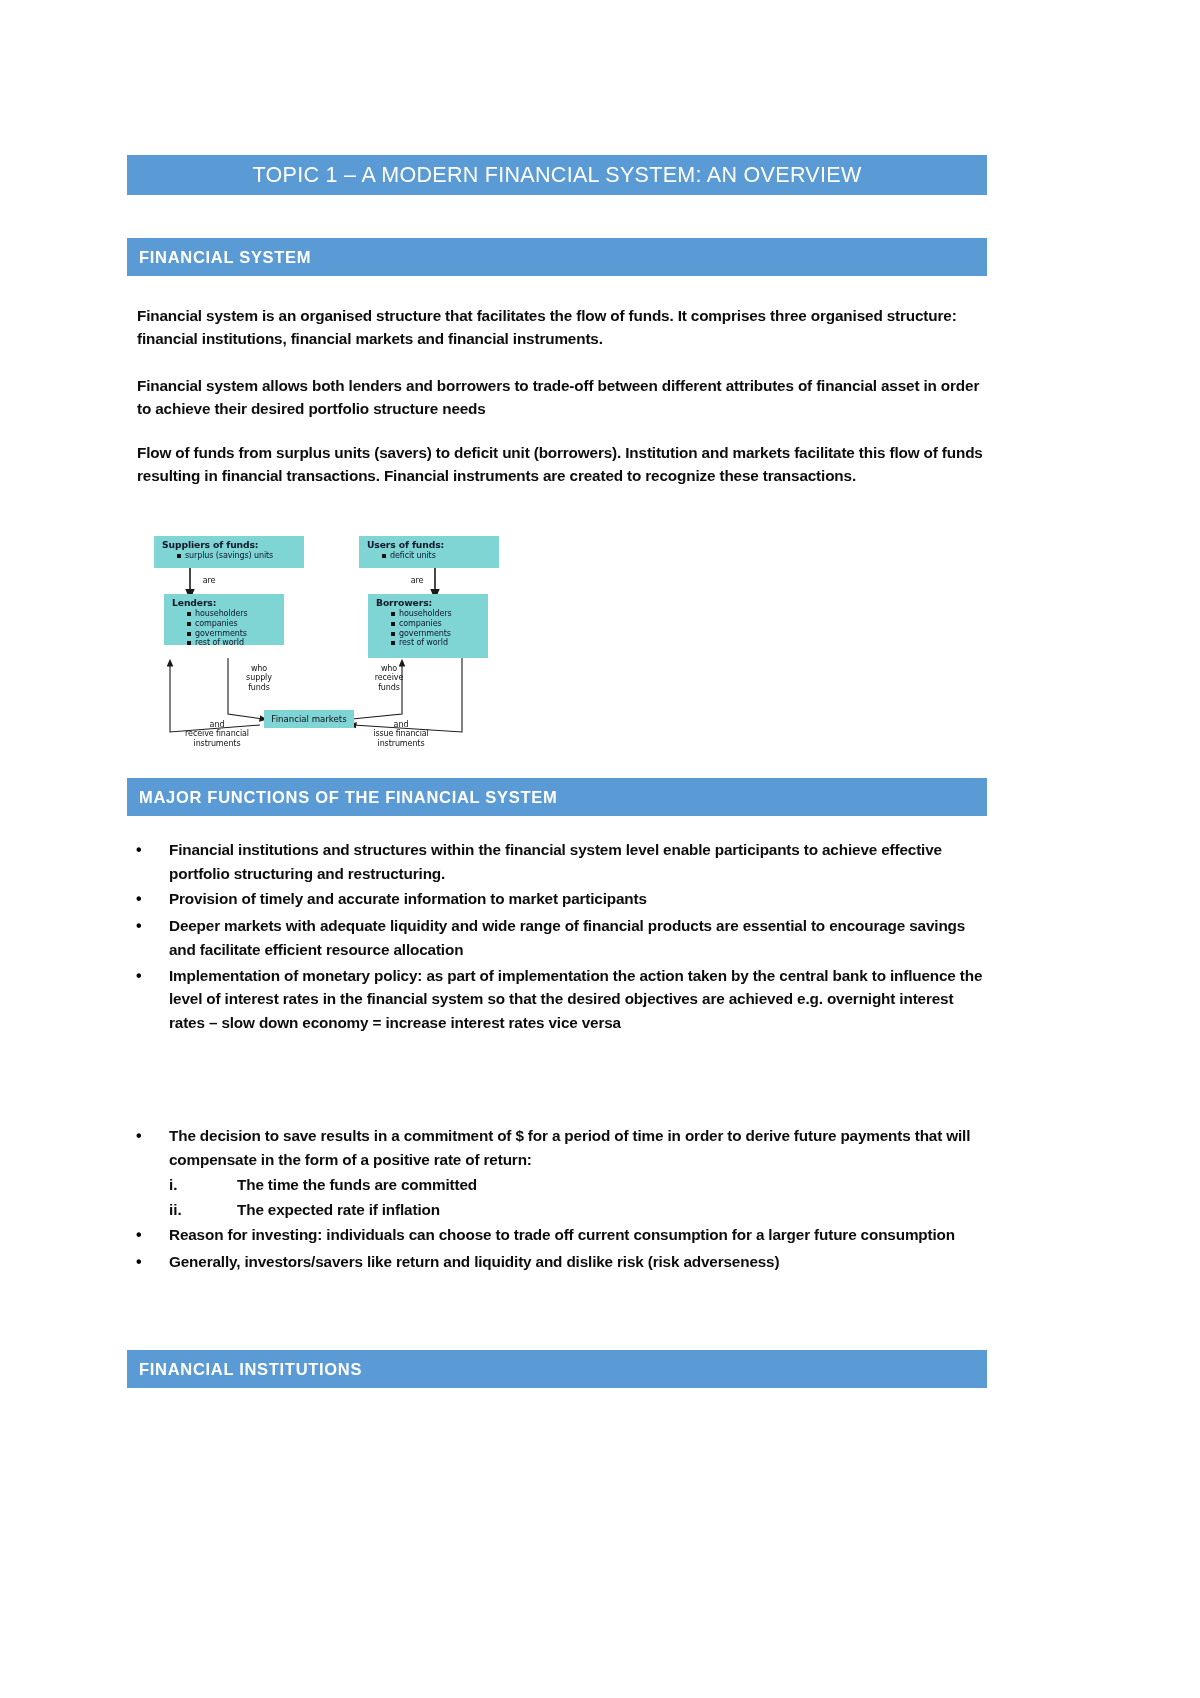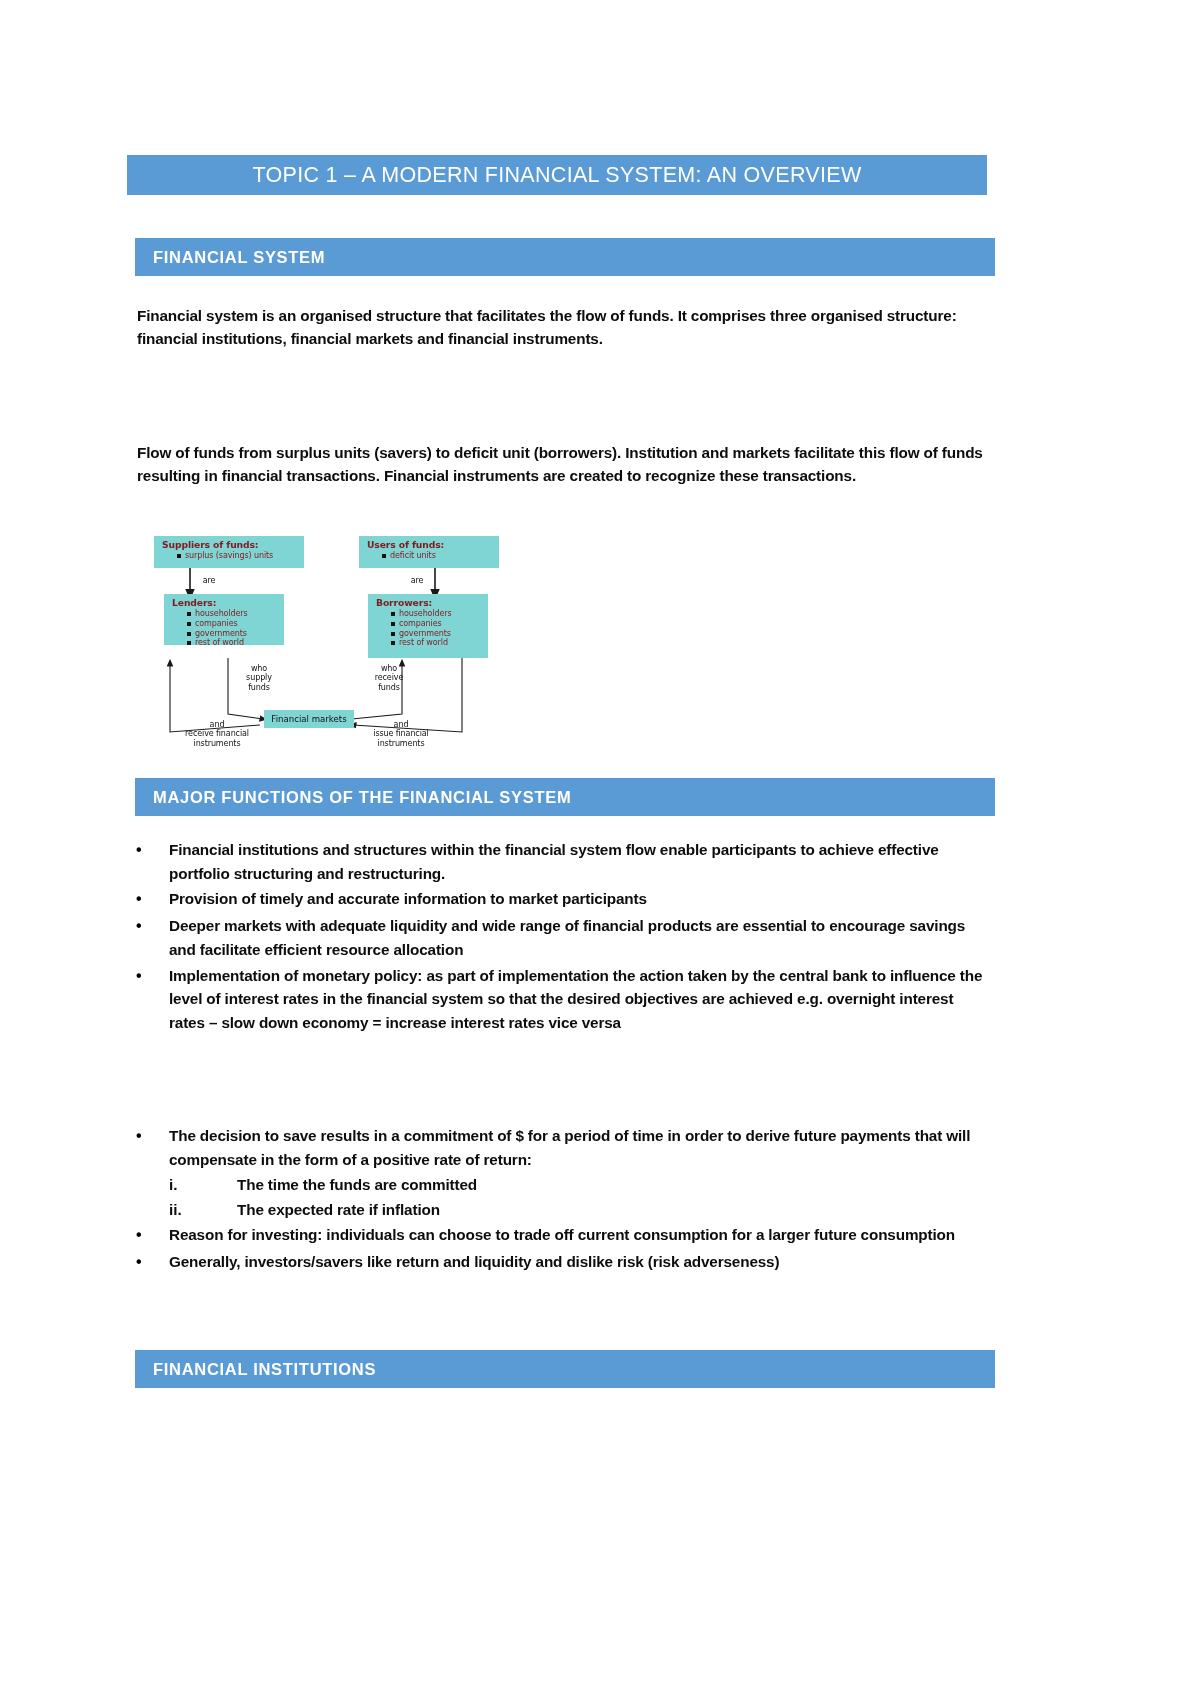--- a/index.html
+++ b/index.html
@@ -47,22 +47,21 @@
     left: 127px;
     width: 860px;
     height: 38px;
     background: #5b9bd5;
     color: #ffffff;
     font-size: 16.5px;
     font-weight: bold;
     letter-spacing: 0.7px;
     display: flex;
     align-items: center;
-    padding-left: 18px;
-    margin-left: 8px;
+    padding-left: 12px;
   }
 
   
   .para {
     position: absolute;
     left: 137px;
     width: 848px;
     font-size: 15.3px;
     font-weight: bold;
     line-height: 1.52;
@@ -126,21 +125,21 @@
   .diagram {
     position: absolute;
     left: 140px;
     top: 528px;
     width: 380px;
     height: 228px;
   }
   .dgbox {
     position: absolute;
     background: #7fd4d4;
-    color: #7f1d1d;
+    color: #0f172a;
     font-family: "DejaVu Sans", sans-serif;
   }
   .dgbox .dg-title {
     font-size: 9.2px;
     font-weight: bold;
     padding: 3px 0 0 8px;
     letter-spacing: -0.1px;
   }
   .dgbox ul {
     margin: 1px 0 0 0;
@@ -187,20 +186,21 @@
 <body>
 
 <div class="page">
 
   <div class="title-banner">TOPIC 1 – A MODERN FINANCIAL SYSTEM: AN OVERVIEW</div>
 
   <div class="section-bar" style="top:238px;">FINANCIAL SYSTEM</div>
 
   <div class="para" style="top:304px;">Financial system is an organised structure that facilitates the flow of funds. It comprises three organised structure:  financial institutions, financial markets and financial instruments.</div>
 
+  <div class="para" style="top:374px;">Financial system allows both lenders and borrowers to trade-off between different attributes of financial asset in order to achieve their desired portfolio structure needs</div>
 
   <div class="para" style="top:441px;">Flow of funds from surplus units (savers) to deficit unit (borrowers). Institution and markets facilitate this flow of funds resulting in financial transactions. Financial instruments are created to recognize these transactions.</div>
 
   <div class="diagram">
 
     <svg class="dg-svg" width="380" height="228" viewBox="0 0 380 228">
       <defs>
         <marker id="ah" markerWidth="7" markerHeight="7" refX="3.2" refY="3" orient="auto">
           <path d="M0,0 L7,3 L0,6 z" fill="#1a1a1a"></path>
         </marker>
@@ -273,21 +273,21 @@
     <div class="dg-label" style="left:218px; top:192px; width:86px; white-space:pre-line;">and
 issue financial
 instruments</div>
   </div>
 
   <div class="section-bar" style="top:778px;">MAJOR FUNCTIONS OF THE FINANCIAL SYSTEM</div>
 
   <div class="bullets" style="top:838px;">
     <div class="bullet-row">
       <div class="bullet-dot">•</div>
-      <div class="bullet-text">Financial institutions and structures within the financial system flow enable participants to achieve effective portfolio structuring and restructuring.</div>
+      <div class="bullet-text">Financial institutions and structures within the financial system level enable participants to achieve effective portfolio structuring and restructuring.</div>
     </div>
     <div class="bullet-row">
       <div class="bullet-dot">•</div>
       <div class="bullet-text">Provision of timely and accurate information to market participants</div>
     </div>
     <div class="bullet-row">
       <div class="bullet-dot">•</div>
       <div class="bullet-text">Deeper markets with adequate liquidity and wide range of financial products are essential to encourage savings and facilitate efficient resource allocation</div>
     </div>
     <div class="bullet-row">

